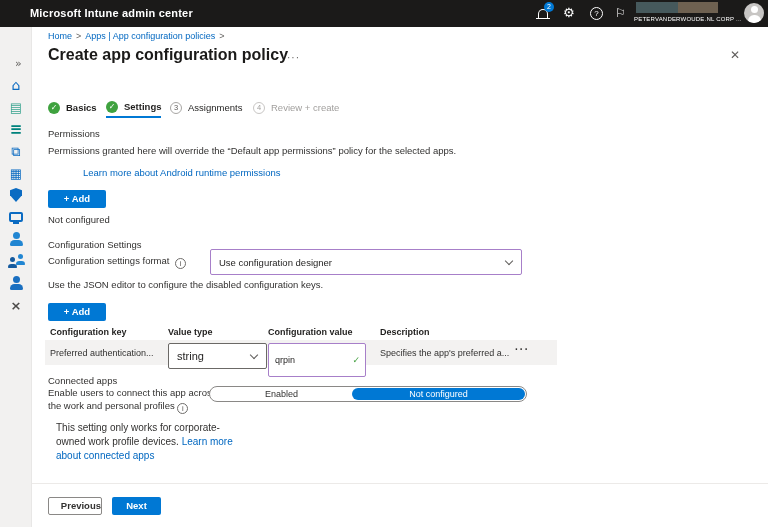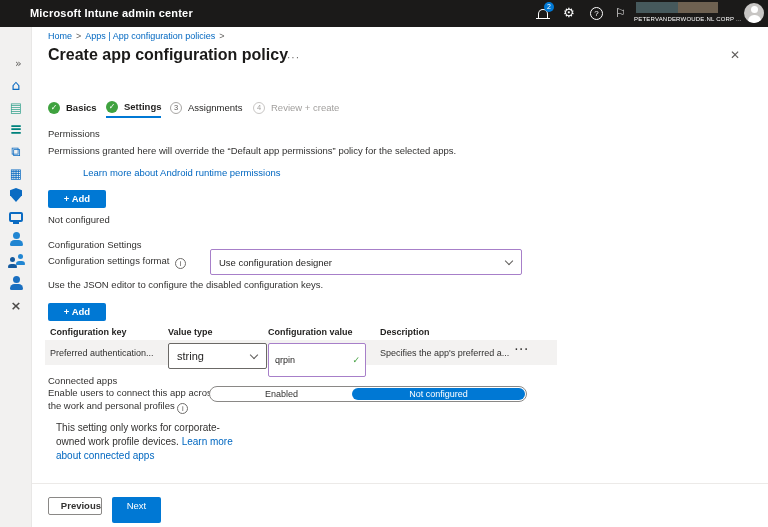--- a/index.html
+++ b/index.html
@@ -98,22 +98,22 @@
   .tg-right { position:absolute; left:142px; top:1px; right:1px; bottom:1px; background:#0078d4;
               border-radius:7px; color:#fff; font-size:9px; text-align:center; line-height:12px; cursor:pointer; }
   .ca-label { position:absolute; left:48px; top:387px; width:170px; font-size:9.5px; color:#323130; line-height:1.35; }
   .ca-note { position:absolute; left:56px; top:421px; width:178px; font-size:10px; color:#323130; line-height:1.4; }
 
   
   .divider { position:absolute; left:32px; top:483px; width:736px; height:1px; background:#eceae8; }
   .btn-prev { position:absolute; left:48px; top:497px; width:54px; height:18px; background:#fff;
               border:1px solid #8a8886; border-radius:2px; font-size:9.5px; font-weight:700; color:#323130;
               text-align:right; line-height:16px; cursor:pointer; }
-  .btn-next { position:absolute; left:112px; top:497px; width:49px; height:26px; background:#0078d4;
-              border-radius:2px; font-size:9.5px; font-weight:400; color:#fff; text-align:center; line-height:18px; cursor:pointer; }
+  .btn-next { position:absolute; left:112px; top:497px; width:49px; height:18px; background:#0078d4;
+              border-radius:2px; font-size:9.5px; font-weight:700; color:#fff; text-align:center; line-height:18px; cursor:pointer; }
 </style>
 </head>
 <body>
 
 <div id="app">
 
   <div class="topbar">
     <div class="tb-title">Microsoft Intune admin center</div>
     <div class="bell"></div>
     <div class="tb-badge">2</div>

